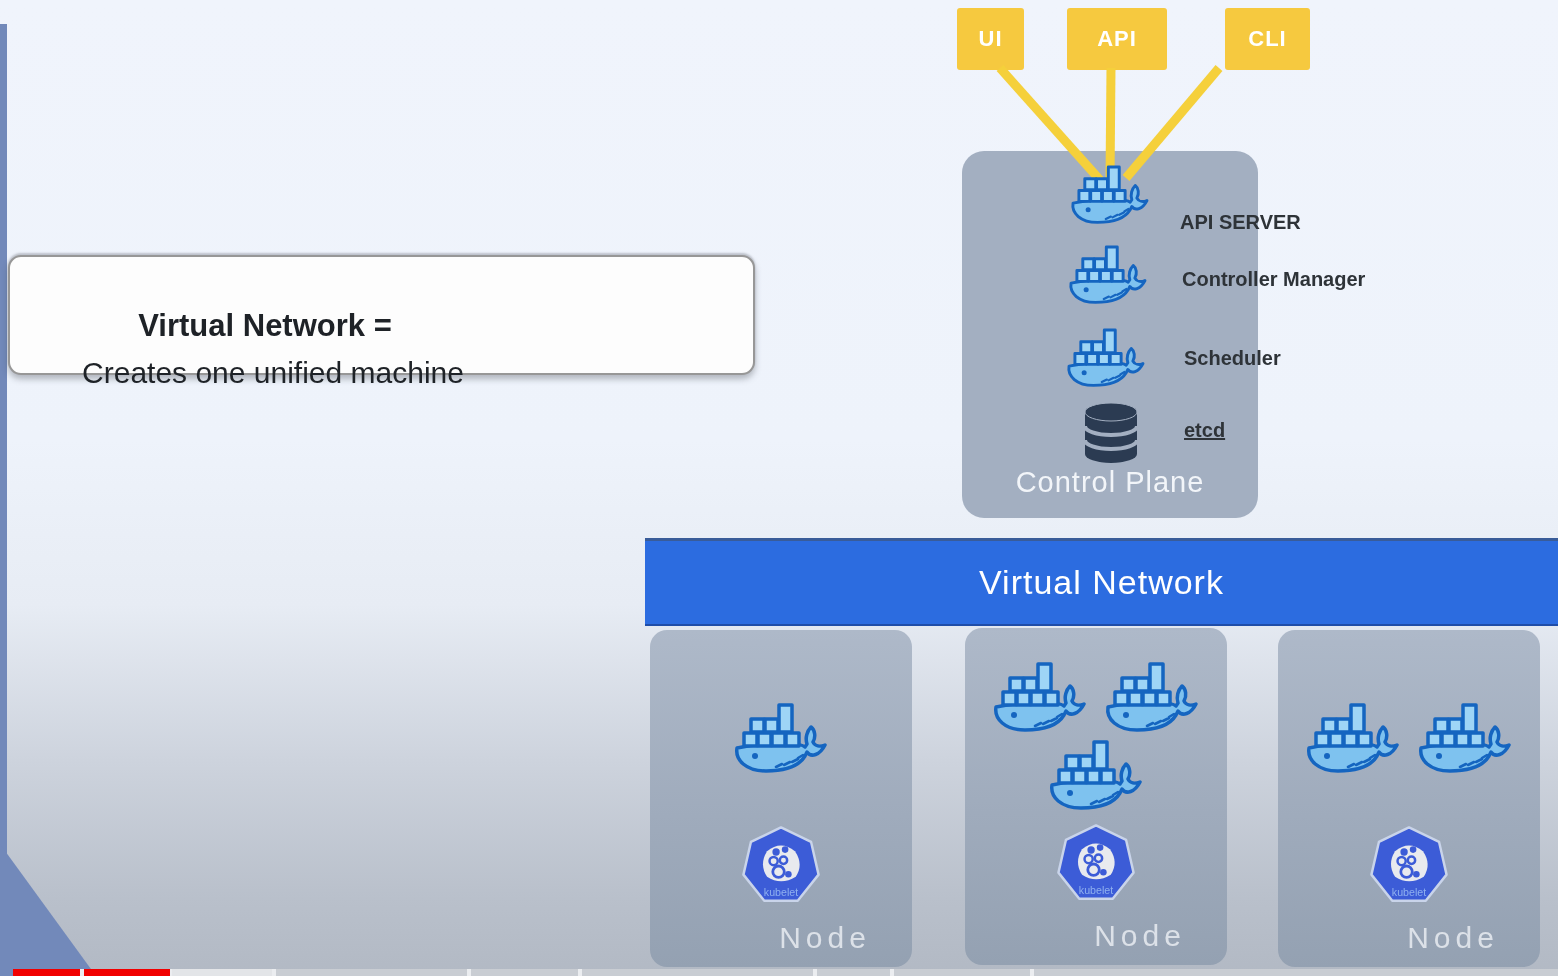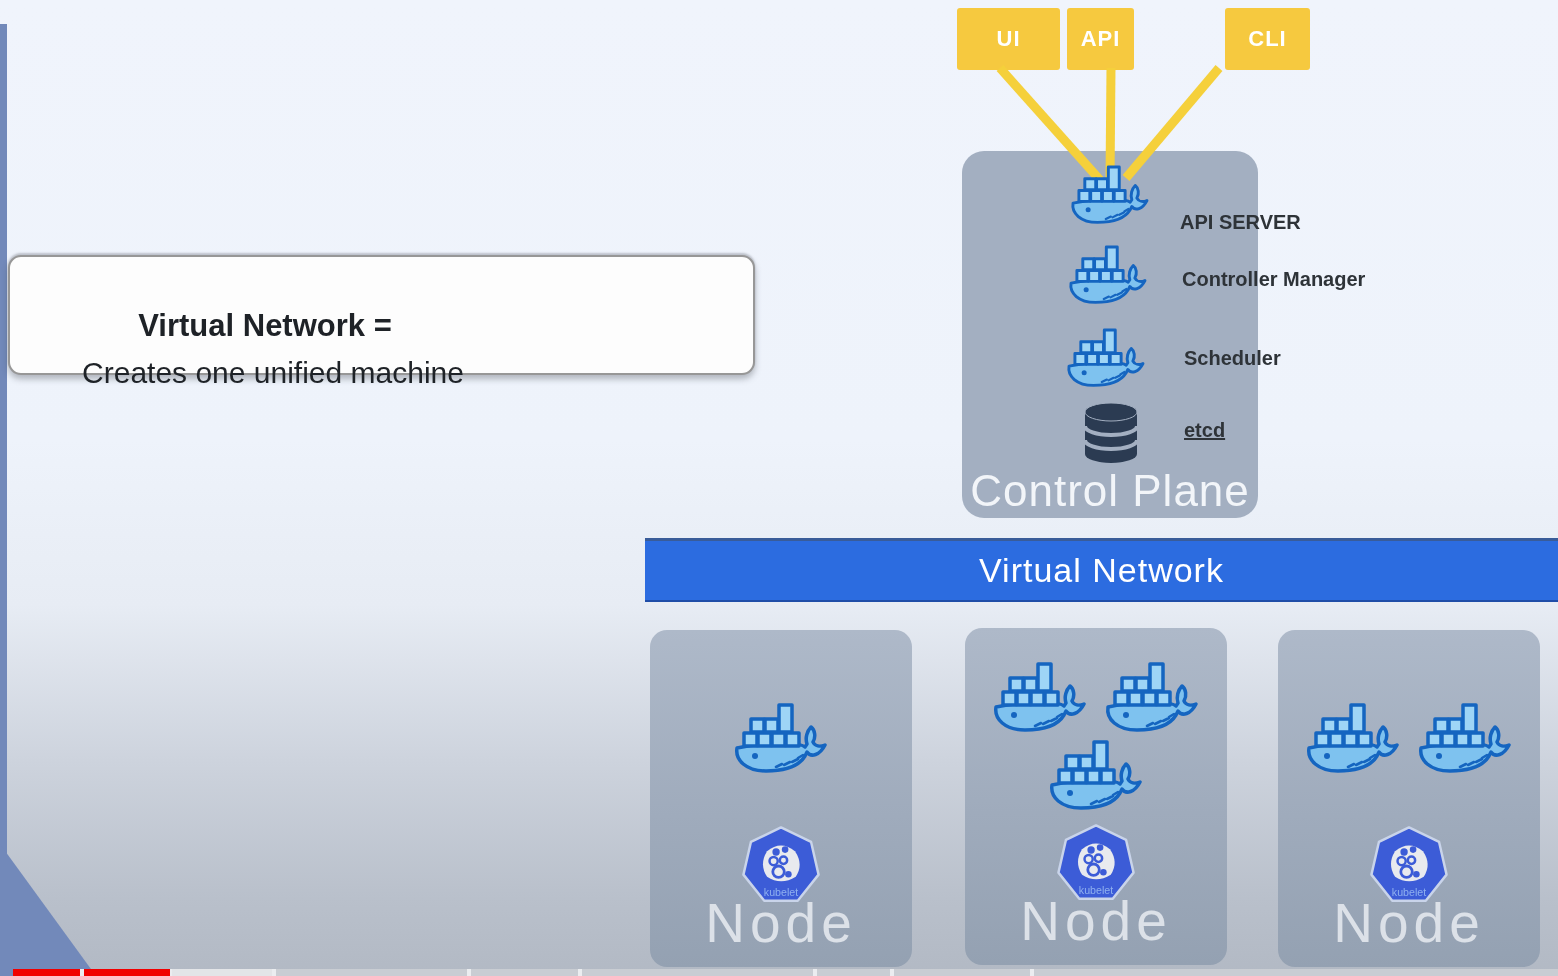--- a/index.html
+++ b/index.html
@@ -21,35 +21,35 @@
   
   .client{position:absolute;top:8px;height:62px;background:#f6c93f;border-radius:3px;
     display:flex;align-items:center;justify-content:center;color:#fff;font-size:22px;font-weight:bold;letter-spacing:1px;}
   
   .connectors{position:absolute;left:0;top:0;z-index:3;pointer-events:none;}
   
   .cp-box{position:absolute;left:962px;top:151px;width:296px;height:367px;background:#a3afc1;border-radius:22px;z-index:2;}
   .cp-icon{position:absolute;z-index:4;}
   .cp-label{position:absolute;z-index:5;color:#2e3338;font-size:20px;font-weight:bold;white-space:nowrap;}
   .cp-title{position:absolute;left:962px;top:466px;width:296px;text-align:center;z-index:5;
-    color:#f2f5f9;font-size:44px;letter-spacing:1px;}
-  
-  .vn-bar{position:absolute;left:645px;top:538px;width:913px;height:64px;background:#2c6ce0;z-index:2;
+    color:#f2f5f9;font-size:29px;letter-spacing:1px;}
+  
+  .vn-bar{position:absolute;left:645px;top:538px;width:913px;height:88px;background:#2c6ce0;z-index:2;
     box-shadow:inset 0 3px 0 rgba(70,80,95,.55),inset 0 -2px 0 rgba(15,40,100,.45);
     display:flex;align-items:center;justify-content:center;}
   .vn-label{color:#fff;font-size:34px;letter-spacing:1px;}
   
   .node{position:absolute;width:262px;height:337px;border-radius:17px;z-index:2;
     background:linear-gradient(180deg,#aeb9c9 0%,#9fabbc 55%,#94a1b2 100%);}
   .node-containers{position:absolute;left:10px;right:10px;top:18px;height:176px;
     display:flex;flex-wrap:wrap;align-content:center;justify-content:center;column-gap:12px;row-gap:0px;}
   .node-containers svg{width:100px;height:78px;}
   .kubelet{position:absolute;left:50%;transform:translateX(-50%);top:193px;width:82px;height:86px;}
   .node-label{position:absolute;left:0;bottom:12px;width:100%;text-align:center;
-    color:#dce1e8;font-size:55px;letter-spacing:5px;}
+    color:#dce1e8;font-size:30px;letter-spacing:5px;padding-left:44px;}
   
   .progress{position:absolute;left:0;bottom:0;width:1558px;height:7px;z-index:6;}
   .progress-underlay{position:absolute;left:13px;bottom:0;width:1545px;height:7px;background:#ebedf0;}
   .seg{position:absolute;bottom:0;height:7px;}
 </style>
 </head>
 <body>
 
 <div id="stage">
 
@@ -94,24 +94,24 @@
   <div class="left-strip"></div>
   <div class="left-triangle"></div>
 
   <div class="callout">
     <div class="callout-text">
       <div class="callout-line1">Virtual Network =</div>
       <div class="callout-line2">Creates one unified machine</div>
     </div>
   </div>
 
-  <div class="client" style="left:957px;width:103px;">
+  <div class="client" style="left:957px;width:67px;">
     <span>UI</span>
   </div>
-  <div class="client" style="left:1067px;width:67px;">
+  <div class="client" style="left:1067px;width:100px;">
     <span>API</span>
   </div>
   <div class="client" style="left:1177px;width:85px;margin-left:48px;">
     <span>CLI</span>
   </div>
 
   <svg class="connectors" width="1558" height="260">
     <line x1="1000" y1="68" x2="1100" y2="180" stroke="#f5d03b" stroke-width="9"></line>
     <line x1="1111" y1="68" x2="1110" y2="180" stroke="#f5d03b" stroke-width="9"></line>
     <line x1="1219" y1="68" x2="1126" y2="178" stroke="#f5d03b" stroke-width="9"></line>

